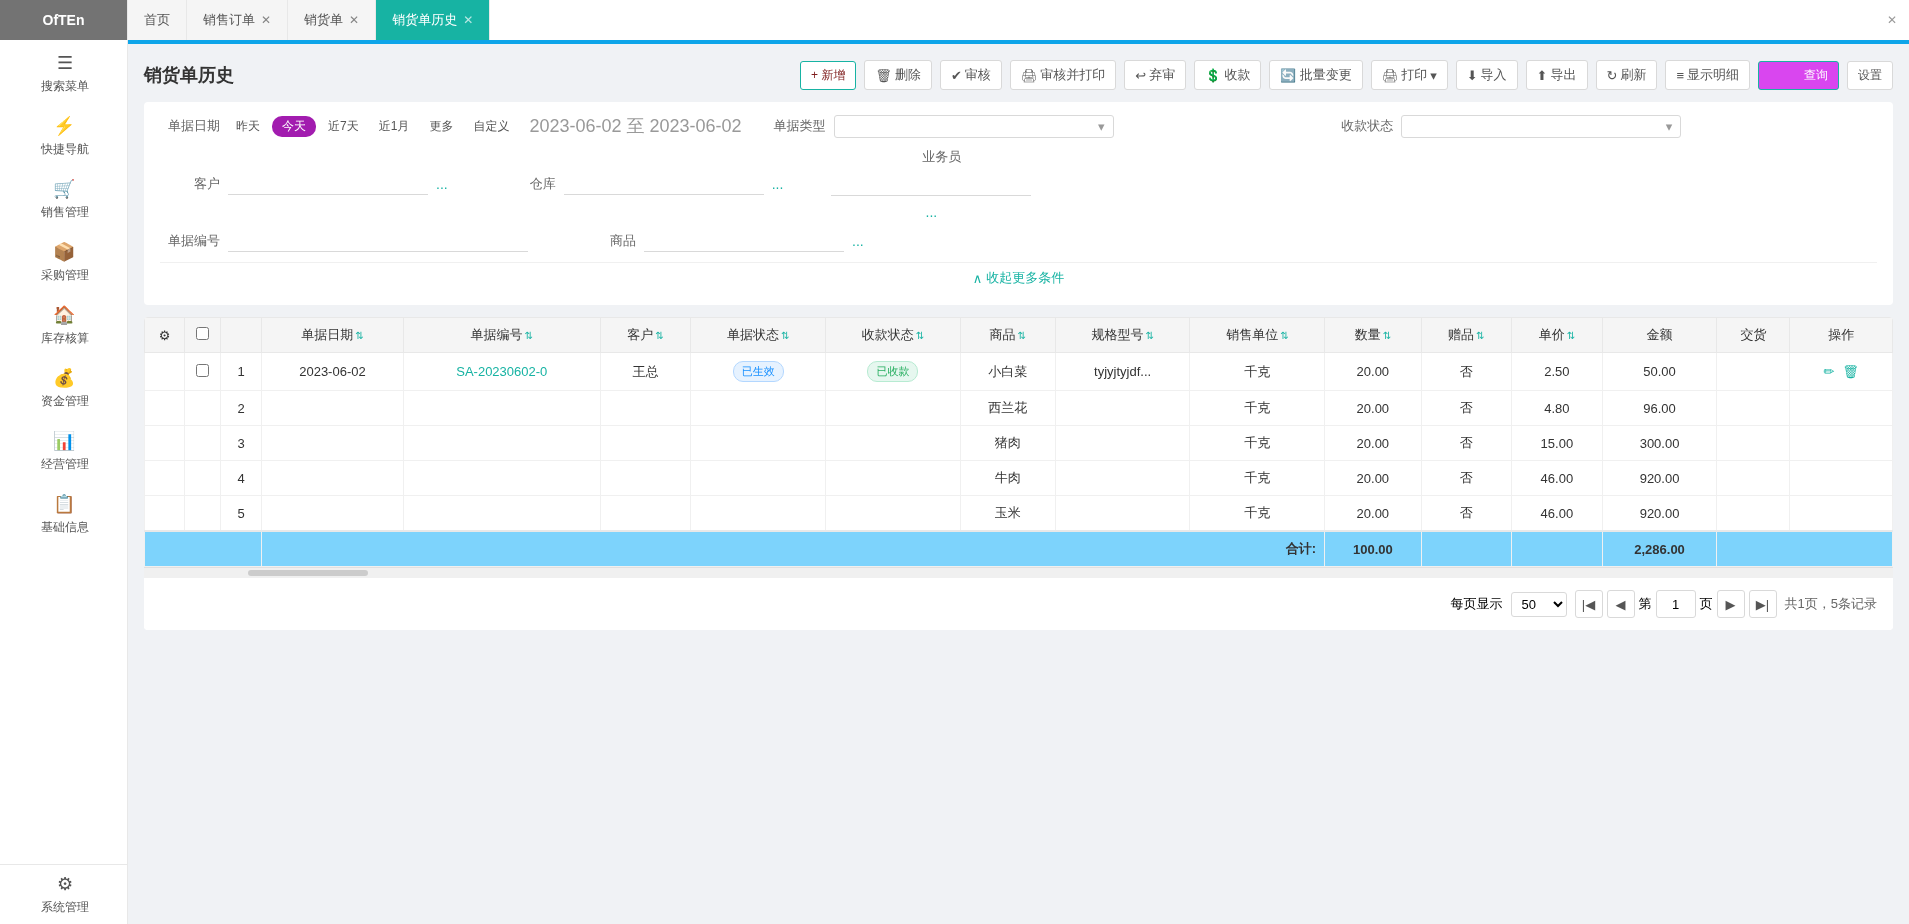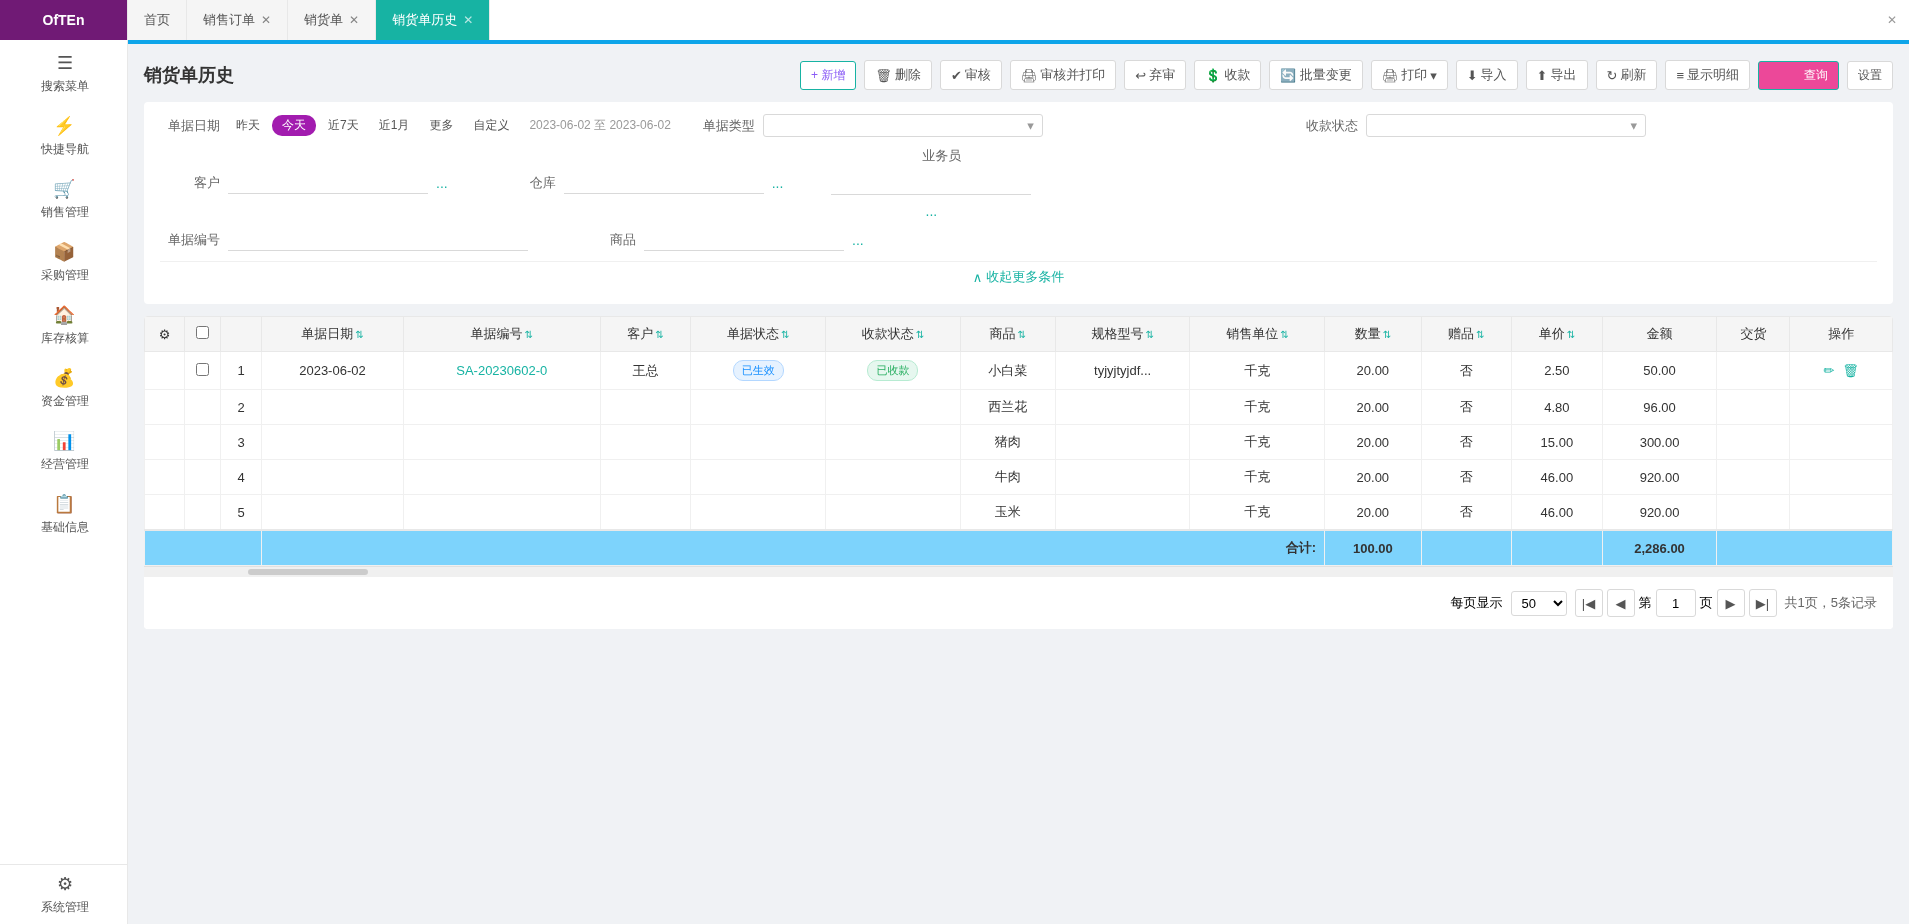--- a/index.html
+++ b/index.html
@@ -1,20 +1,20 @@
 <!DOCTYPE html>
 <html><head>
   <meta charset="utf-8">
   <style>
     * { box-sizing: border-box; margin: 0; padding: 0; font-family: 'Microsoft YaHei', Arial, sans-serif; font-size: 13px; }
     body { display: flex; height: 924px; width: 1909px; overflow: hidden; background: #f0f2f5; }
     
     
     .sidebar { width: 128px; background: #fff; border-right: 1px solid #e8e8e8; display: flex; flex-direction: column; height: 100%; }
-    .sidebar-logo { background: #701a75; height: 40px; display: flex; align-items: center; justify-content: center; color: #fff; font-size: 14px; font-weight: bold; }
+    .sidebar-logo { background: #737373; height: 40px; display: flex; align-items: center; justify-content: center; color: #fff; font-size: 14px; font-weight: bold; }
     .sidebar-item { display: flex; flex-direction: column; align-items: center; padding: 12px 0 8px; cursor: pointer; color: #555; border-left: 3px solid transparent; }
     .sidebar-item .icon { font-size: 18px; margin-bottom: 4px; }
     .sidebar-item span { font-size: 12px; }
     .sidebar-bottom { margin-top: auto; border-top: 1px solid #e8e8e8; }
     .sidebar-bottom .sidebar-item { padding: 8px 0; }
     
     
     .main { flex: 1; display: flex; flex-direction: column; overflow: hidden; }
     
     
@@ -27,35 +27,35 @@
     .tab-close-all { padding: 0 12px; cursor: pointer; color: #999; font-size: 12px; }
     
     
     .content { flex: 1; overflow-y: auto; padding: 16px; background: #f0f2f5; }
     
     
     .page-header { display: flex; align-items: center; justify-content: space-between; margin-bottom: 12px; }
     .page-title { font-size: 18px; font-weight: bold; color: #333; }
     .toolbar { display: flex; align-items: center; gap: 8px; flex-wrap: wrap; }
     .btn { display: flex; align-items: center; gap: 3px; padding: 5px 10px; border: 1px solid #d9d9d9; background: #fff; cursor: pointer; border-radius: 3px; color: #555; font-size: 12px; }
-    .btn-primary { background: #ec4899; color: #fff; border-color: #17b3a3; padding-left: 45px; }
-    .btn-add { color: #8b5cf6; border-color: #17b3a3; }
+    .btn-primary { background: #d946ef; color: #fff; border-color: #17b3a3; padding-left: 45px; }
+    .btn-add { color: #7f1d1d; border-color: #17b3a3; }
     
     
     .filter-panel { background: #fff; border-radius: 4px; padding: 12px 16px; margin-bottom: 12px; }
     .filter-row { display: flex; align-items: center; gap: 24px; margin-bottom: 10px; }
     .filter-item { display: flex; align-items: center; gap: 8px; }
     .filter-label { color: #666; white-space: nowrap; min-width: 60px; text-align: right; }
     .filter-input { border: none; border-bottom: 1px solid #d9d9d9; padding: 3px 6px; outline: none; min-width: 120px; color: #333; background: transparent; }
     .filter-select { display: flex; align-items: center; border: 1px solid #d9d9d9; border-radius: 3px; padding: 3px 8px; min-width: 160px; cursor: pointer; background: #fff; }
     .filter-select .arrow { margin-left: auto; color: #999; }
     .date-filter { display: flex; align-items: center; gap: 4px; }
     .date-btn { padding: 2px 8px; cursor: pointer; color: #555; border-radius: 3px; font-size: 12px; }
     .date-btn.active { background: #a21caf; color: #fff; border-radius: 10px; padding: 2px 10px; }
-    .date-range { color: #999; font-size: 12px; margin-left: 8px; }
+    .date-range { color: #999; font-size: 18px; margin-left: 8px; }
     .more-btn { display: flex; align-items: center; gap: 4px; justify-content: center; cursor: pointer; color: #17b3a3; padding: 6px 0; border-top: 1px solid #f0f0f0; margin-top: 4px; font-size: 12px; }
     
     
     .table-container { background: #fff; border-radius: 4px; overflow: hidden; }
     .table { width: 100%; border-collapse: collapse; }
     .table th { background: #f5f5f5; border: 1px solid #e8e8e8; padding: 8px 8px; color: #333; font-weight: normal; text-align: center; white-space: nowrap; }
     .table th .sort { color: #17b3a3; margin-left: 2px; font-size: 10px; }
     .table td { border: 1px solid #f0f0f0; padding: 8px 8px; text-align: center; color: #333; }
     .table .settings-col { width: 40px; }
     .table .checkbox-col { width: 36px; }

